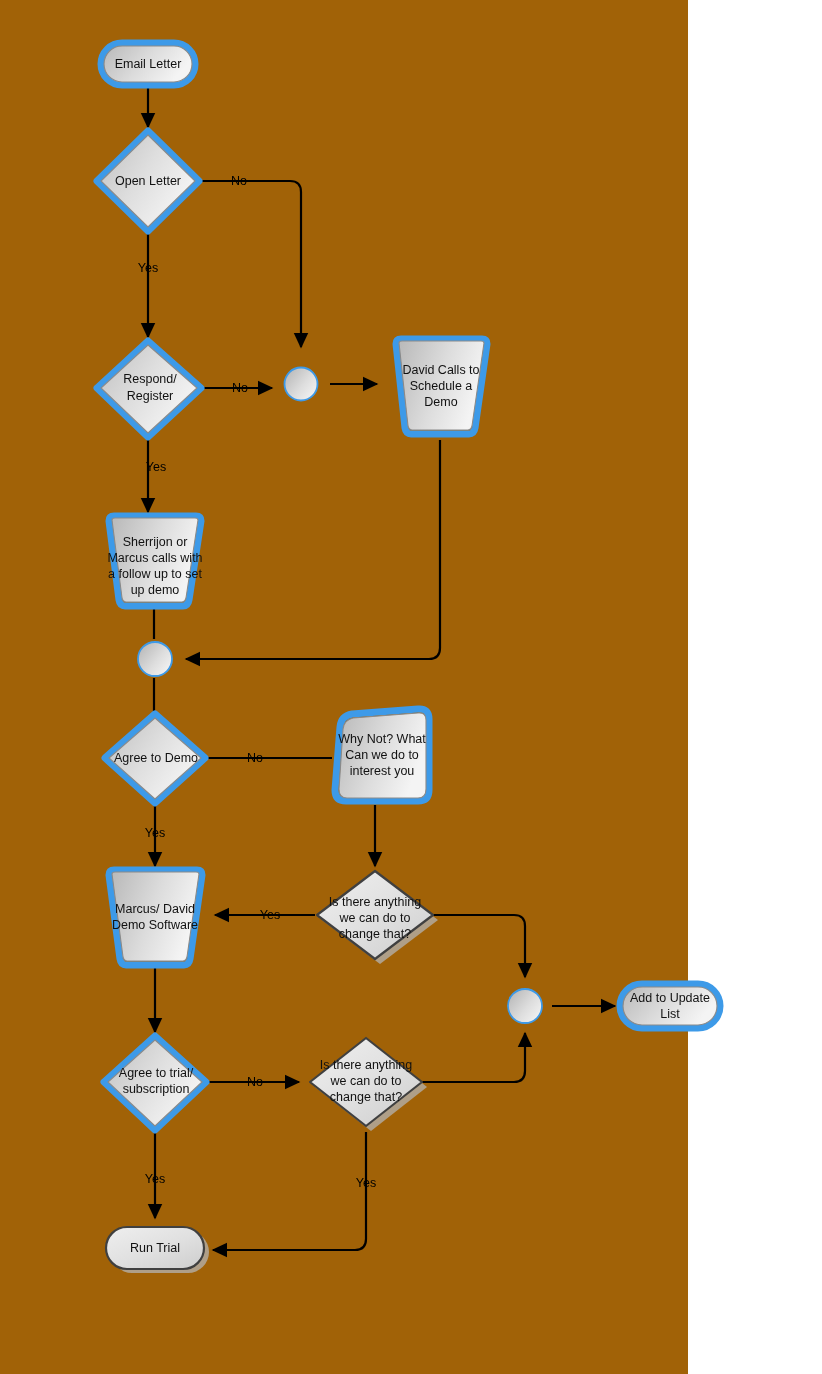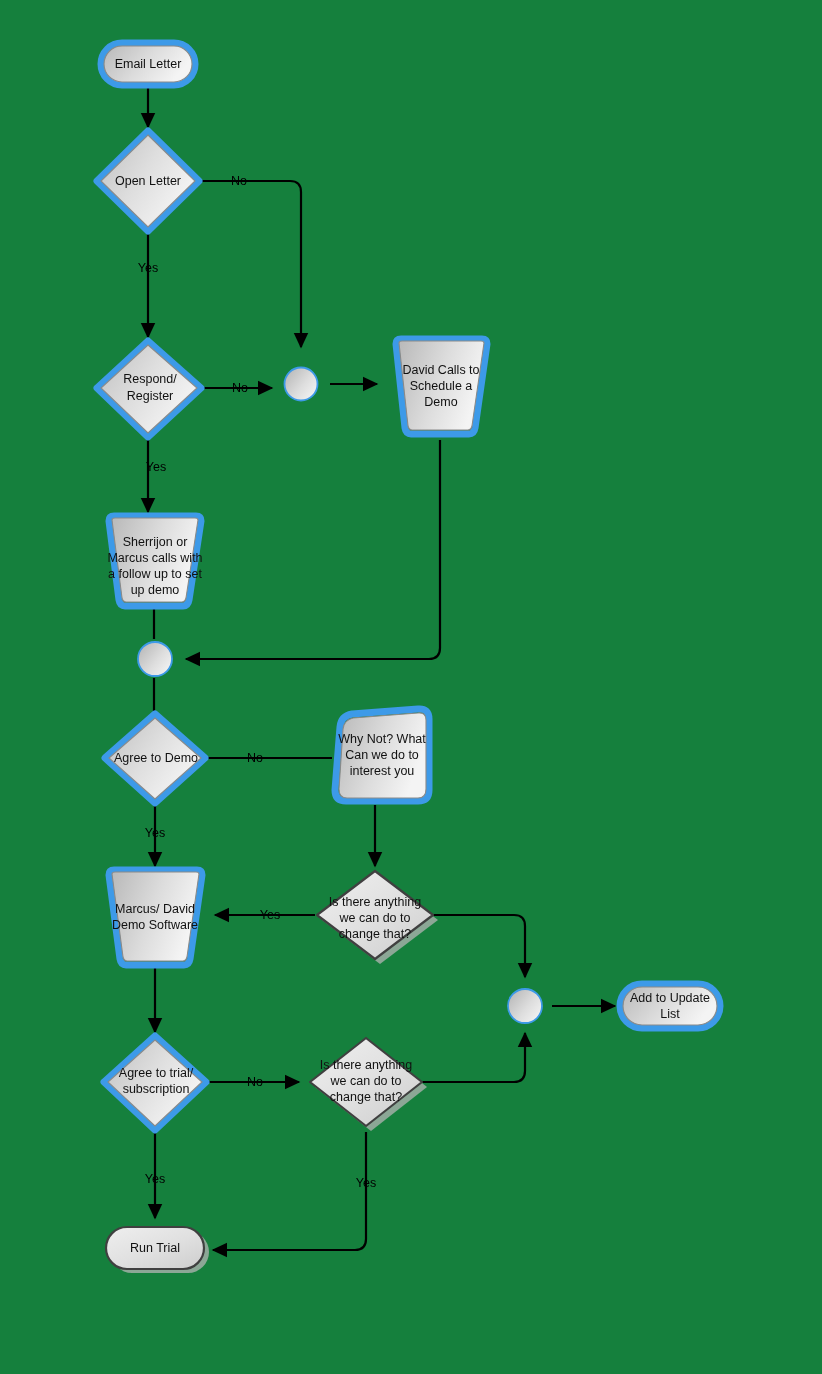--- a/index.html
+++ b/index.html
@@ -8,23 +8,23 @@
     background: #ffffff;
   }
   body {
     width: 822px;
     height: 1374px;
     font-family: "Liberation Sans", sans-serif;
     overflow: hidden;
   }
   #flow-canvas {
     position: relative;
-    width: 822px;
+    width: 688px;
     height: 1374px;
-    background: #15803d;
+    background: #a16207;
   }
   svg.diagram {
     display: block;
     width: 822px;
     height: 1374px;
   }
   .node-label {
     font-family: "Liberation Sans", sans-serif;
     font-size: 12.5px;
     fill: #111111;

